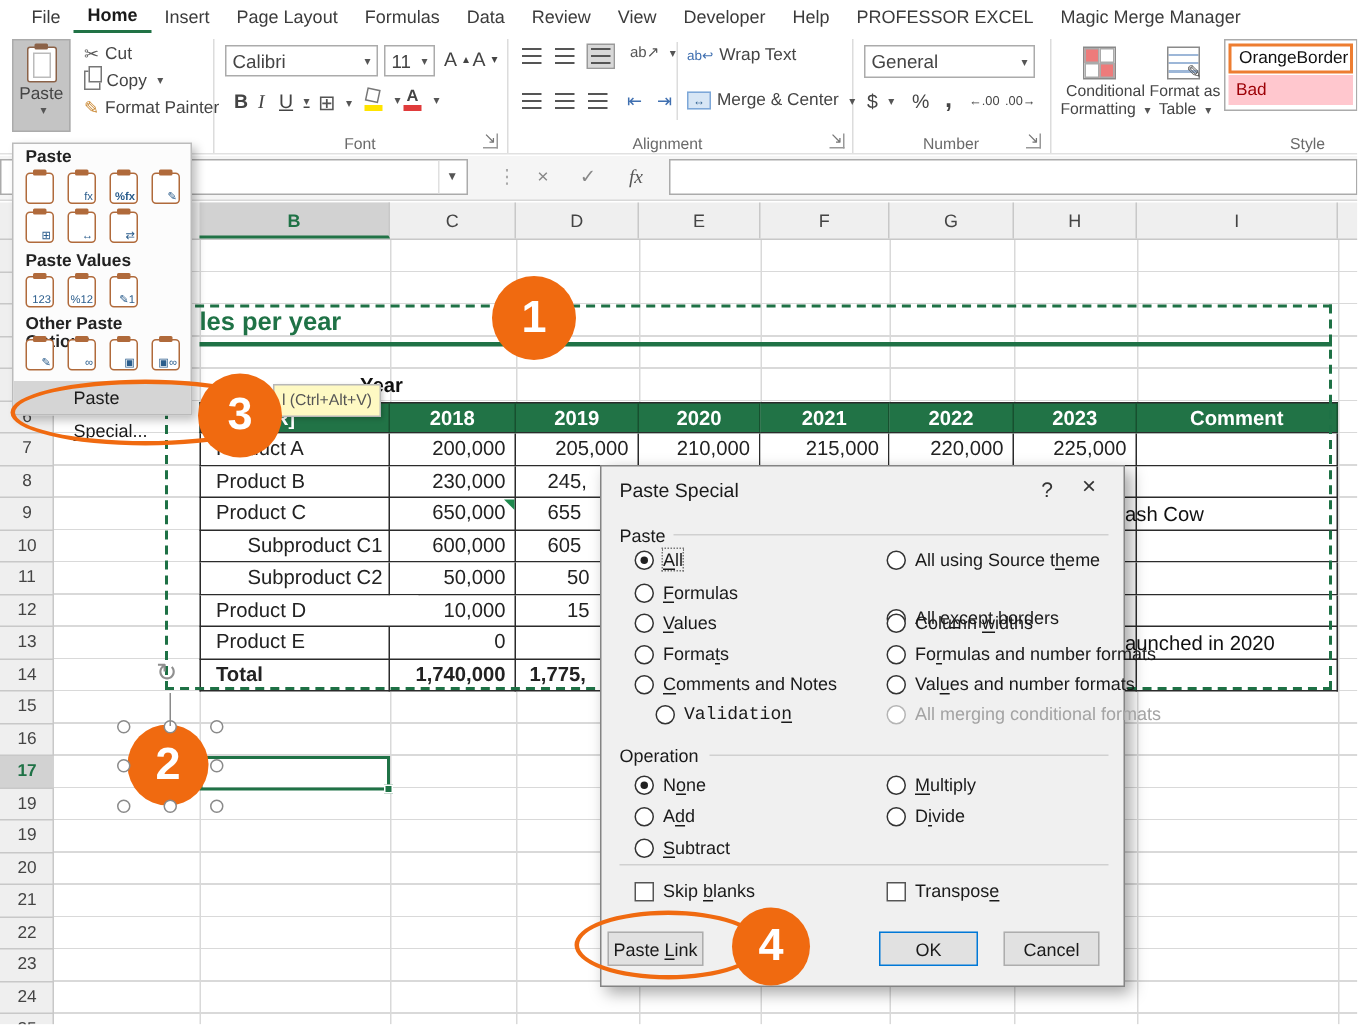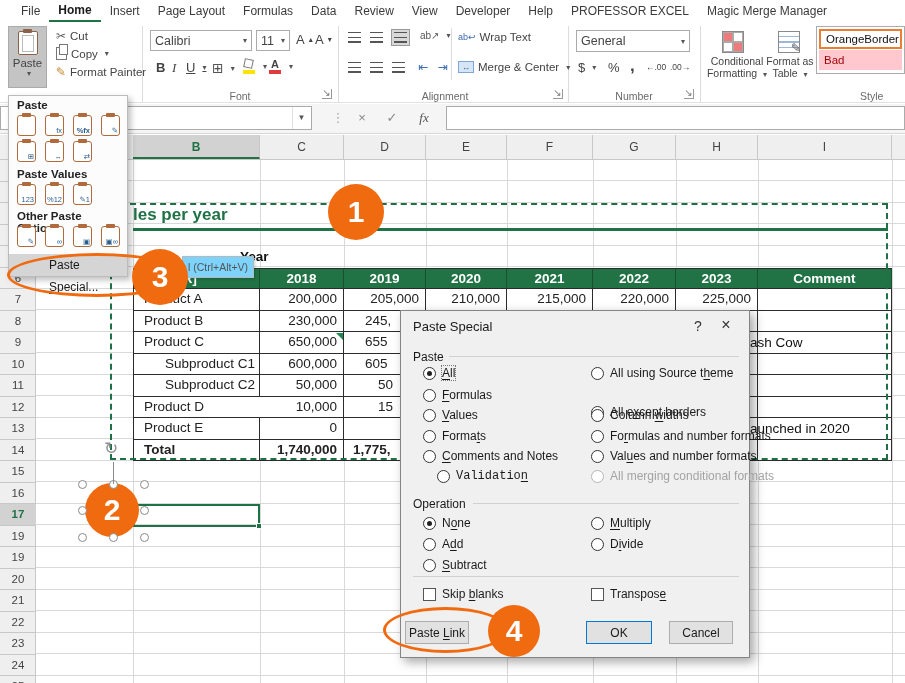--- a/index.html
+++ b/index.html
@@ -82,21 +82,21 @@
 
   
   #paste-menu{position:absolute;left:8px;top:95px;width:120px;height:182px;background:#FCFCFC;border:1px solid #BBB;box-shadow:3px 3px 6px rgba(0,0,0,.25);z-index:20;font-size:11.5px;}
   .pm-head{position:absolute;left:8px;font-weight:bold;color:#222;}
   .pm-ico{position:absolute;width:19px;height:21px;border:1px solid #B06A3B;border-radius:3px;background:#fff;}
   .pm-ico::before{content:"";position:absolute;top:-3px;left:4px;width:9px;height:4px;background:#B06A3B;border-radius:1px;}
   .pm-ico span{position:absolute;bottom:0px;right:1px;font-size:7.5px;color:#2b5d8c;}
   #paste-special-item{position:absolute;left:0;top:158px;width:118px;height:22px;background:#D5D5D5;line-height:22px;padding-left:40px;font-size:12px;color:#1a1a1a;}
 
   
-  #shortcut-tooltip{position:absolute;left:182px;top:256px;width:72px;height:22px;background:#7dd3fc;border:1px solid #B8B8B8;box-shadow:1px 1px 3px rgba(0,0,0,.2);z-index:21;font-size:10.5px;color:#555;line-height:20px;text-align:center;white-space:nowrap;}
+  #shortcut-tooltip{position:absolute;left:182px;top:256px;width:72px;height:22px;background:#fef9c3;border:1px solid #B8B8B8;box-shadow:1px 1px 3px rgba(0,0,0,.2);z-index:21;font-size:10.5px;color:#555;line-height:20px;text-align:center;white-space:nowrap;}
 
   
   #dialog{position:absolute;left:400px;top:310px;width:350px;height:348px;background:#F0F0F0;border:1px solid #848484;box-shadow:4px 4px 10px rgba(0,0,0,.35);z-index:30;font-size:12px;color:#1a1a1a;}
   #dialog-title{position:absolute;left:12px;top:8px;font-size:13px;}
   .dlg-sysbtn{position:absolute;top:7px;font-size:14px;color:#333;width:18px;text-align:center;}
   .grouplabel{position:absolute;color:#1a1a1a;}
   .gline{position:absolute;height:1px;background:#D0D0D0;}
   .drow{position:absolute;display:flex;align-items:center;gap:6px;white-space:nowrap;}
   .radio{width:13px;height:13px;border-radius:50%;border:1px solid #333;background:#fff;position:relative;flex:none;}
   .radio.checked::after{content:"";position:absolute;left:3px;top:3px;width:5px;height:5px;border-radius:50%;background:#222;}

